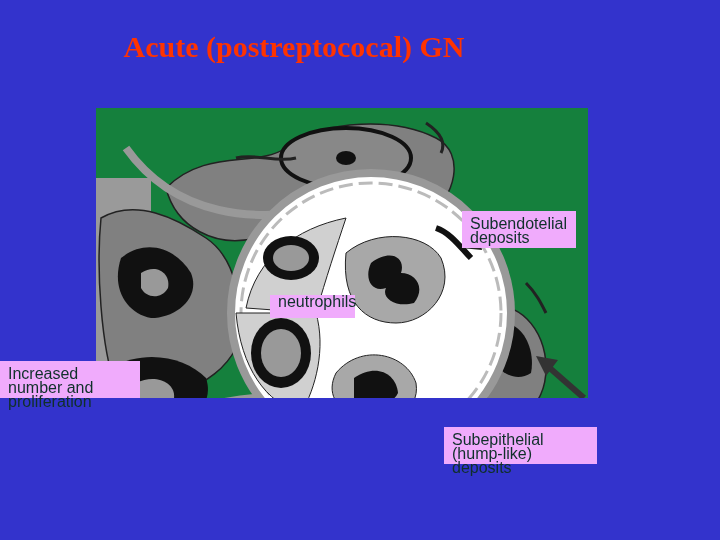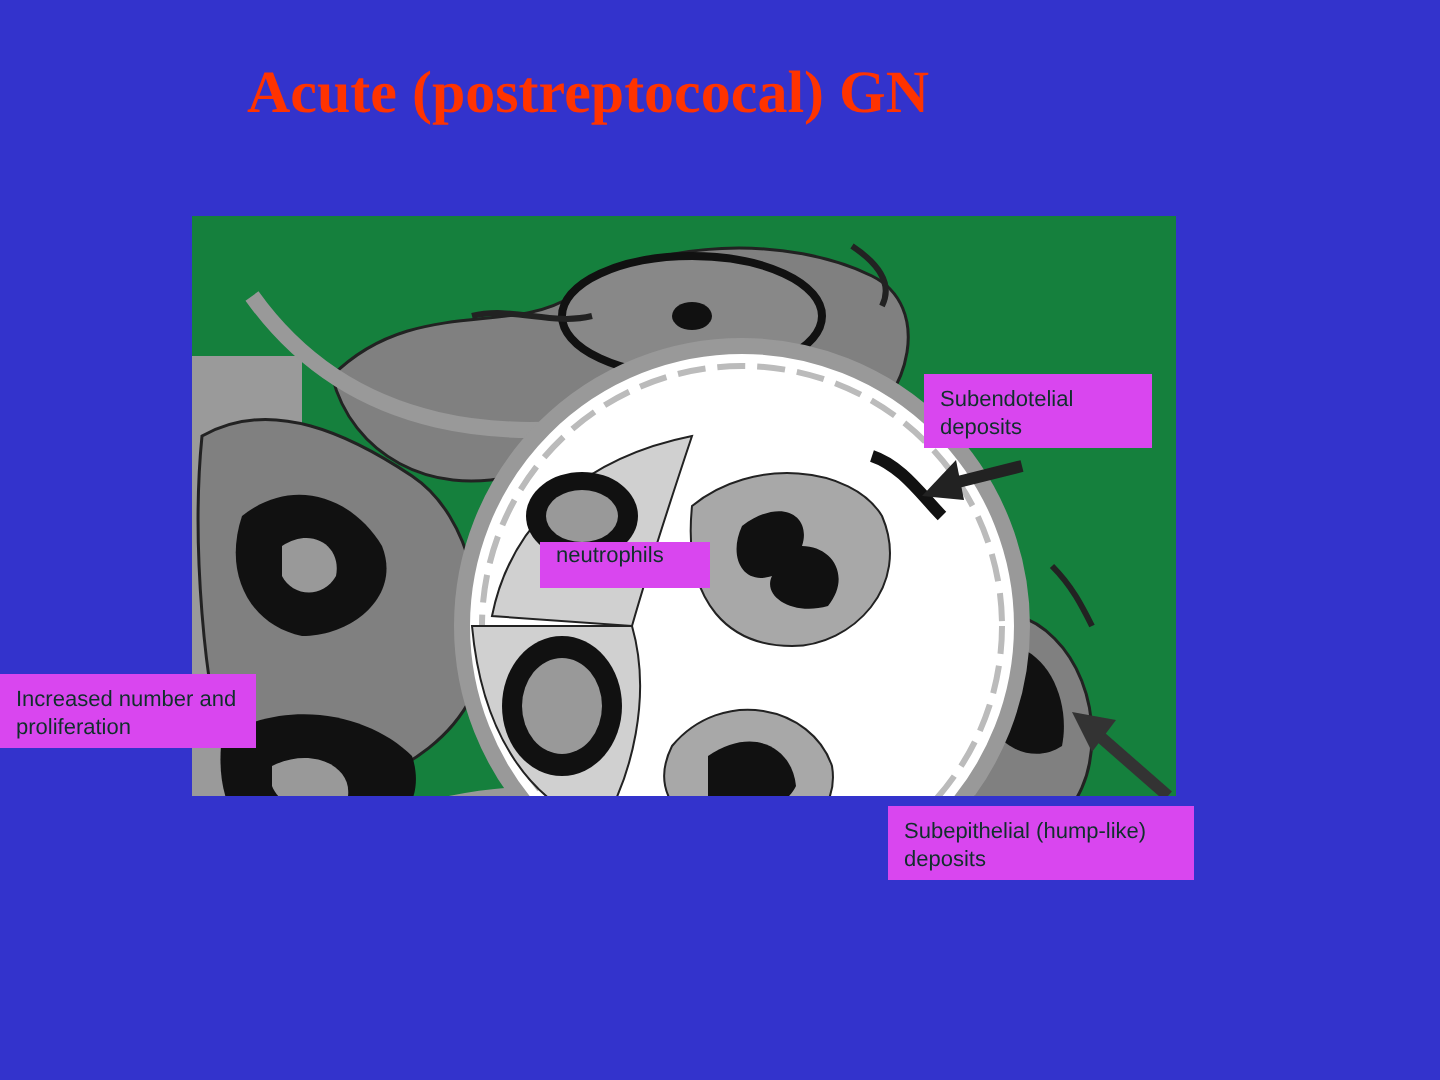--- a/index.html
+++ b/index.html
@@ -1,19 +1,19 @@
 <!DOCTYPE html>
 <html><head>
 <meta charset="utf-8">
 <style>
   html,body{margin:0;padding:0;}
   body{width:720px;height:540px;background:#3333cc;position:relative;overflow:hidden;font-family:"Liberation Sans",sans-serif;}
   .title{position:absolute;left:0;top:30px;width:588px;text-align:center;color:#ff3300;font-family:"Liberation Serif",serif;font-weight:bold;font-size:30px;}
   .figure{position:absolute;left:96px;top:108px;width:492px;height:290px;background:#15803d;overflow:hidden;}
-  .label{position:absolute;background:#d946ef;color:#10302a;font-size:11px;line-height:14px;padding:6px 8px 0 8px;box-sizing:border-box;}
+  .label{position:absolute;background:#f0abfc;color:#10302a;font-size:16px;line-height:14px;padding:6px 8px 0 8px;box-sizing:border-box;margin-top:24px;}
 </style>
 </head>
 <body>
 
 <div class="title">Acute (postreptococal) GN</div>
 
 <div class="figure">
   <svg width="492" height="383" viewBox="0 0 492 383">
 
     <rect x="0" y="70" width="55" height="290" fill="#9a9a9a"></rect>
@@ -63,14 +63,14 @@
     <path d="M140,50 C160,45 180,55 200,50" fill="none" stroke="#222" stroke-width="3"></path>
     <path d="M330,15 C345,25 350,35 345,45" fill="none" stroke="#222" stroke-width="3"></path>
     <path d="M430,175 C440,185 445,195 450,205" fill="none" stroke="#222" stroke-width="3"></path>
     <path d="M140,360 C150,370 160,372 170,368" fill="none" stroke="#222" stroke-width="3"></path>
     <text x="12" y="305" font-family="DejaVu Serif, serif" font-style="italic" font-size="14" fill="#222">ACH</text>
   </svg>
 </div>
 
 <div class="label" style="left:462px;top:187px;width:114px;height:37px;">Subendotelial deposits</div>
 <div class="label" style="left:270px;top:271px;width:85px;height:23px;padding-top:0;">neutrophils</div>
-<div class="label" style="left:0px;top:337px;width:128px;height:37px;">Increased number and proliferation</div>
+<div class="label" style="left:0px;top:337px;width:140px;height:37px;">Increased number and proliferation</div>
 <div class="label" style="left:444px;top:403px;width:153px;height:37px;">Subepithelial (hump-like) deposits</div>
 
 </body></html>

